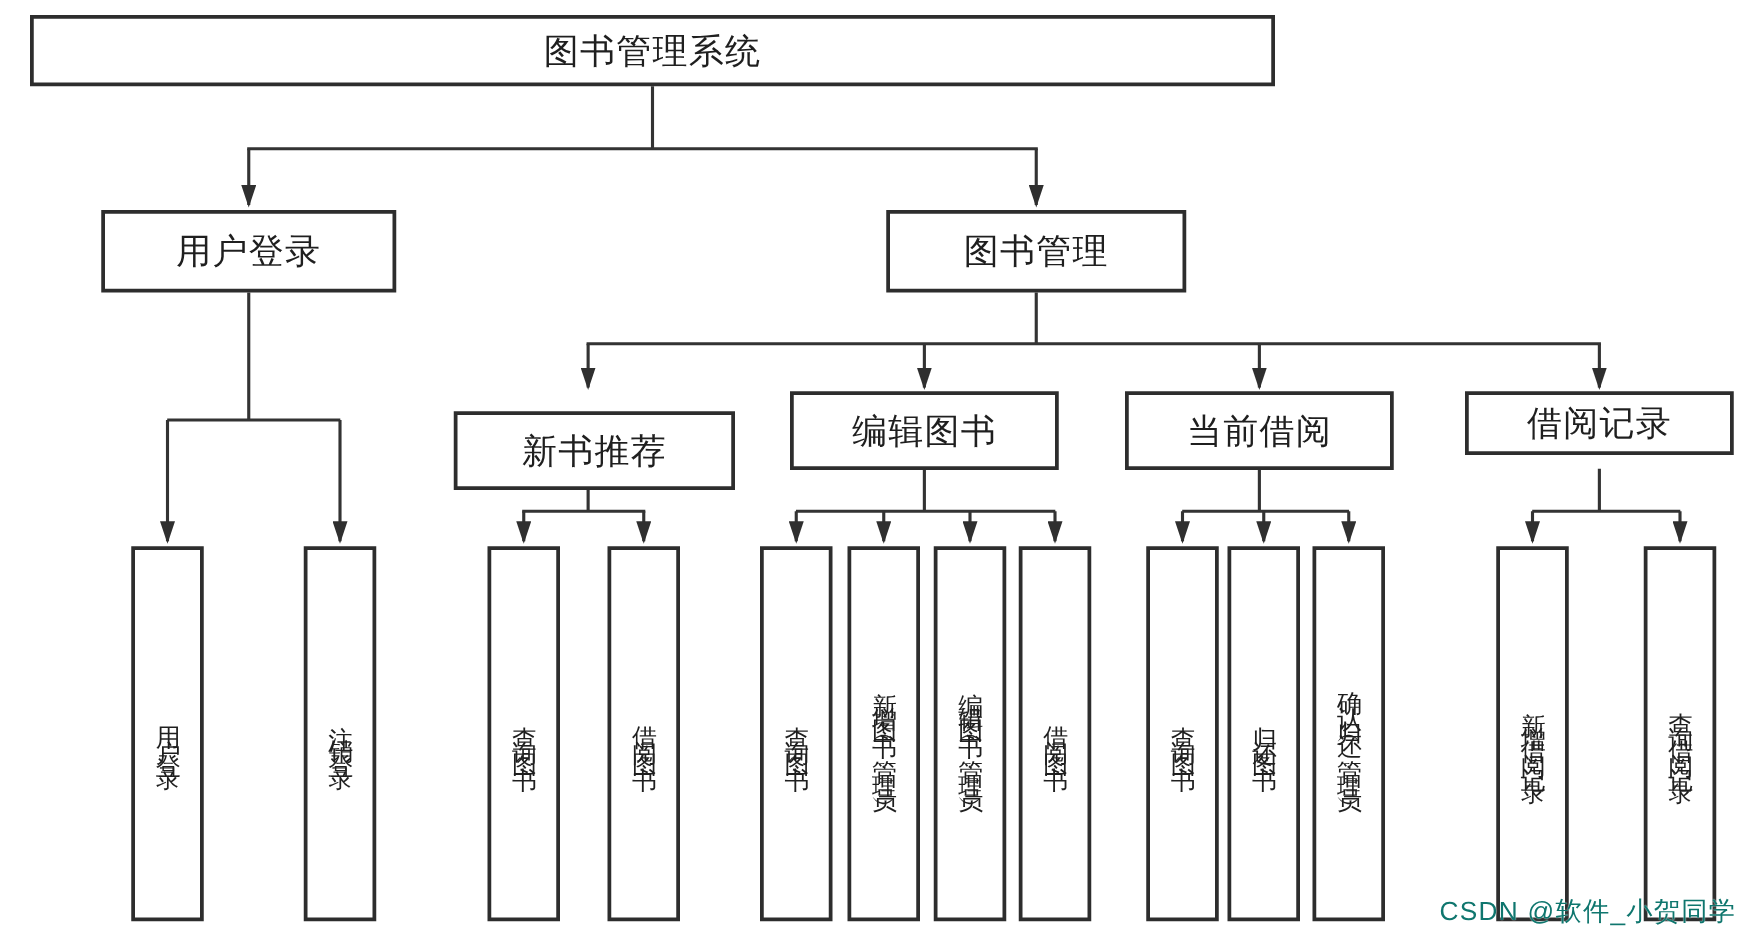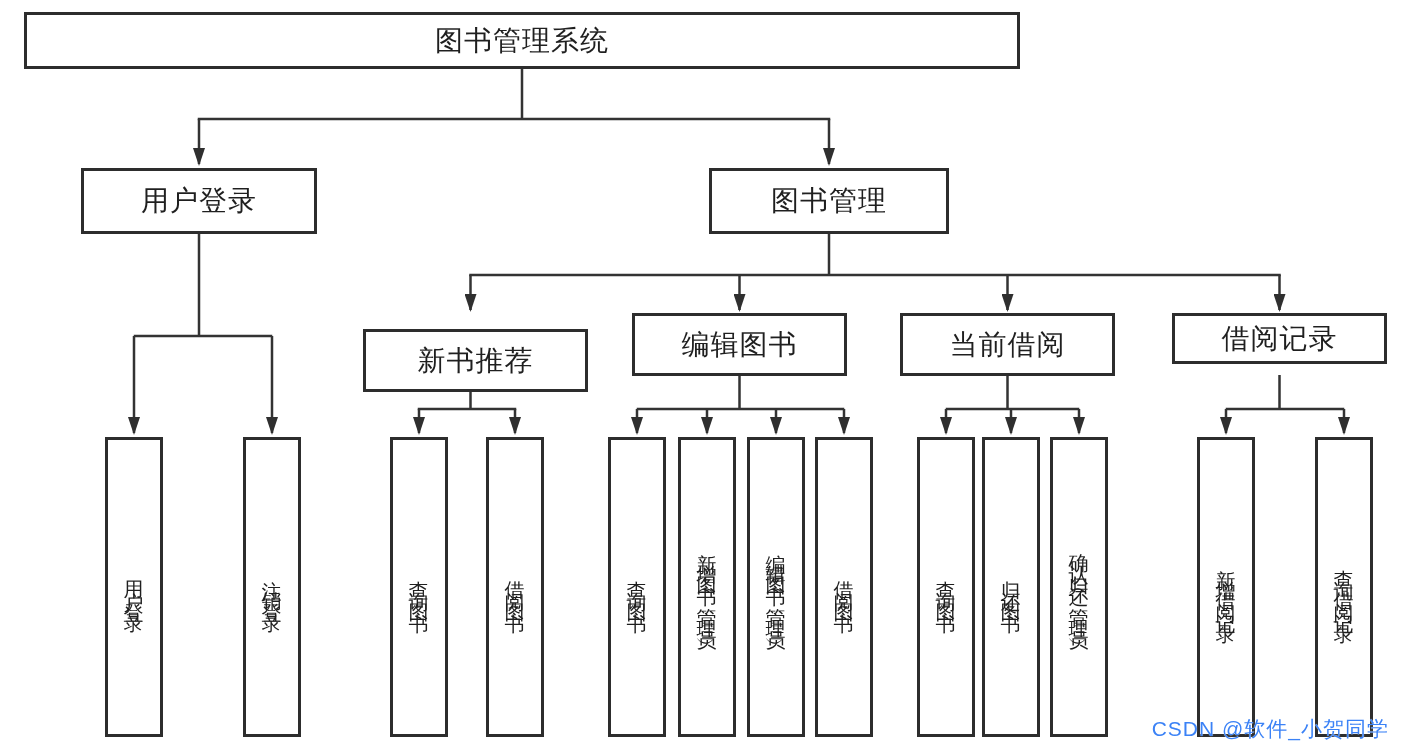--- a/index.html
+++ b/index.html
@@ -43,21 +43,21 @@
     font-size: 20px;
     line-height: 1;
     letter-spacing: 11px;
     white-space: nowrap;
   }
   .watermark {
     position: absolute;
     right: 16px;
     bottom: 4px;
     font-size: 21px;
-    color: #3b82f6;
+    color: #0f766e;
     text-shadow: 0 0 1px #ffffff;
     letter-spacing: 1px;
     z-index: 3;
     white-space: nowrap;
   }
 </style>
 </head>
 <body>
 
 <div id="canvas">

